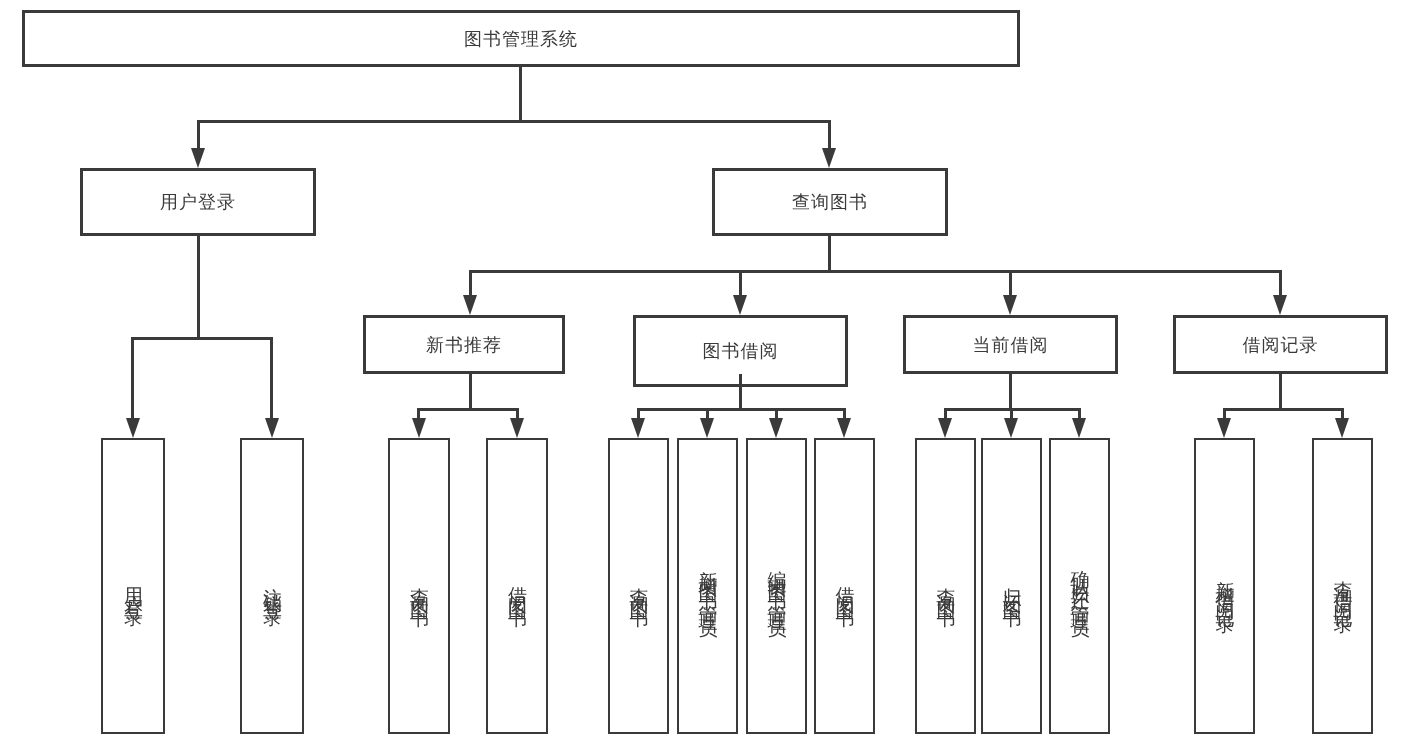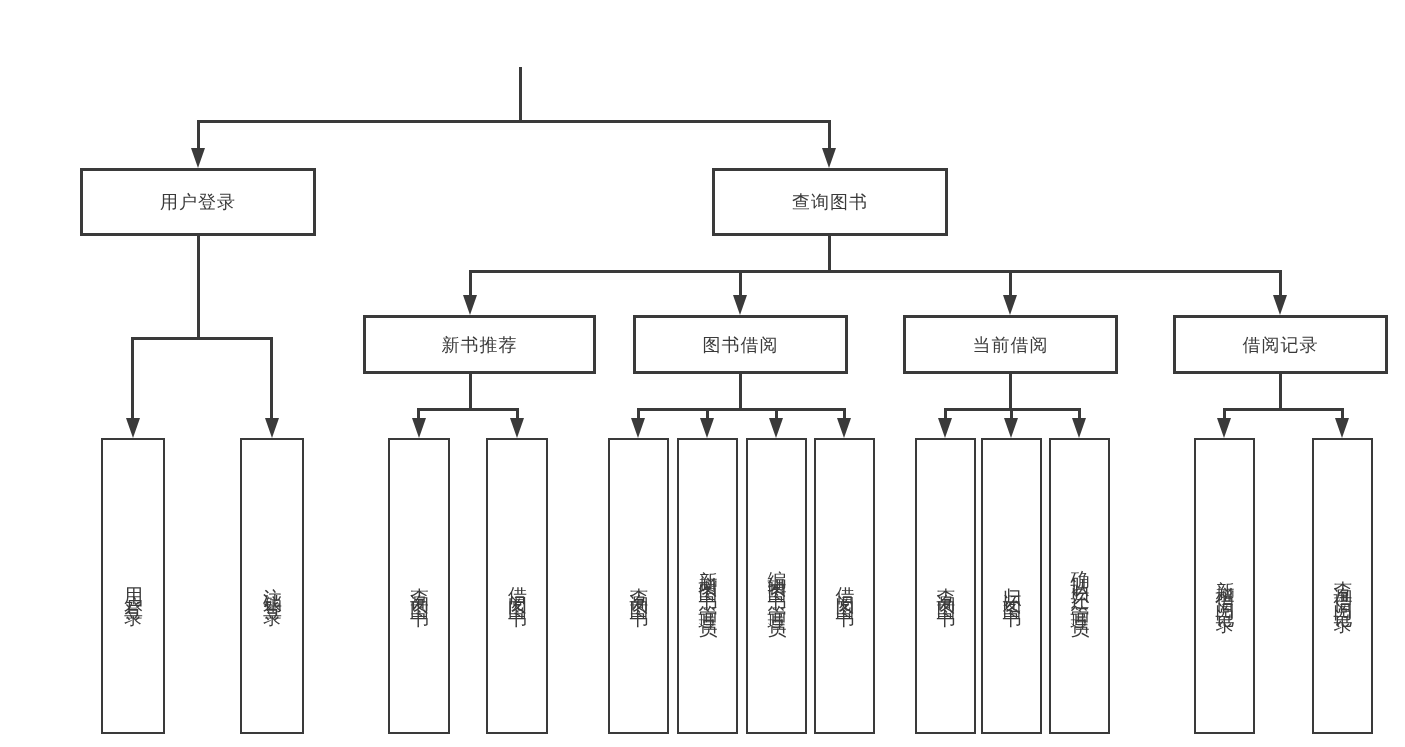--- a/index.html
+++ b/index.html
@@ -54,20 +54,23 @@
     color:var(--wm);
     letter-spacing:1px;
     white-space:nowrap;
   }
 </style>
 </head>
 <body>
 
 <div class="canvas">
 
+  <div class="box" style="left:22px;top:10px;width:998px;height:57px;">
+    <span>图书管理系统</span>
+  </div>
 
   <div class="v" style="left:519px;top:67px;height:53px;"></div>
   <div class="h" style="left:197px;top:120px;width:634px;"></div>
   <div class="v" style="left:197px;top:120px;height:30px;"></div>
   <div class="arrow" style="left:191px;top:148px;"></div>
   <div class="v" style="left:828px;top:120px;height:30px;"></div>
   <div class="arrow" style="left:822px;top:148px;"></div>
 
   <div class="box" style="left:80px;top:168px;width:236px;height:68px;">
     <span>用户登录</span>
@@ -87,24 +90,24 @@
   <div class="h" style="left:469px;top:270px;width:813px;"></div>
   <div class="v" style="left:469px;top:270px;height:25px;"></div>
   <div class="arrow" style="left:463px;top:295px;"></div>
   <div class="v" style="left:739px;top:270px;height:25px;"></div>
   <div class="arrow" style="left:733px;top:295px;"></div>
   <div class="v" style="left:1009px;top:270px;height:25px;"></div>
   <div class="arrow" style="left:1003px;top:295px;"></div>
   <div class="v" style="left:1279px;top:270px;height:25px;"></div>
   <div class="arrow" style="left:1273px;top:295px;"></div>
 
-  <div class="box" style="left:363px;top:315px;width:233px;height:59px;text-align:right;">
+  <div class="box" style="left:363px;top:315px;width:202px;height:59px;text-align:right;">
     <span>新书推荐</span>
   </div>
-  <div class="box" style="left:633px;top:315px;width:215px;height:59px;">
+  <div class="box" style="left:633px;top:315px;width:215px;height:72px;">
     <span>图书借阅</span>
   </div>
   <div class="box" style="left:1173px;top:315px;width:215px;height:59px;">
     <span>借阅记录</span>
   </div>
   <div class="box" style="left:903px;top:315px;width:215px;height:59px;">
     <span>当前借阅</span>
   </div>
 
   <div class="v" style="left:469px;top:374px;height:34px;"></div>

